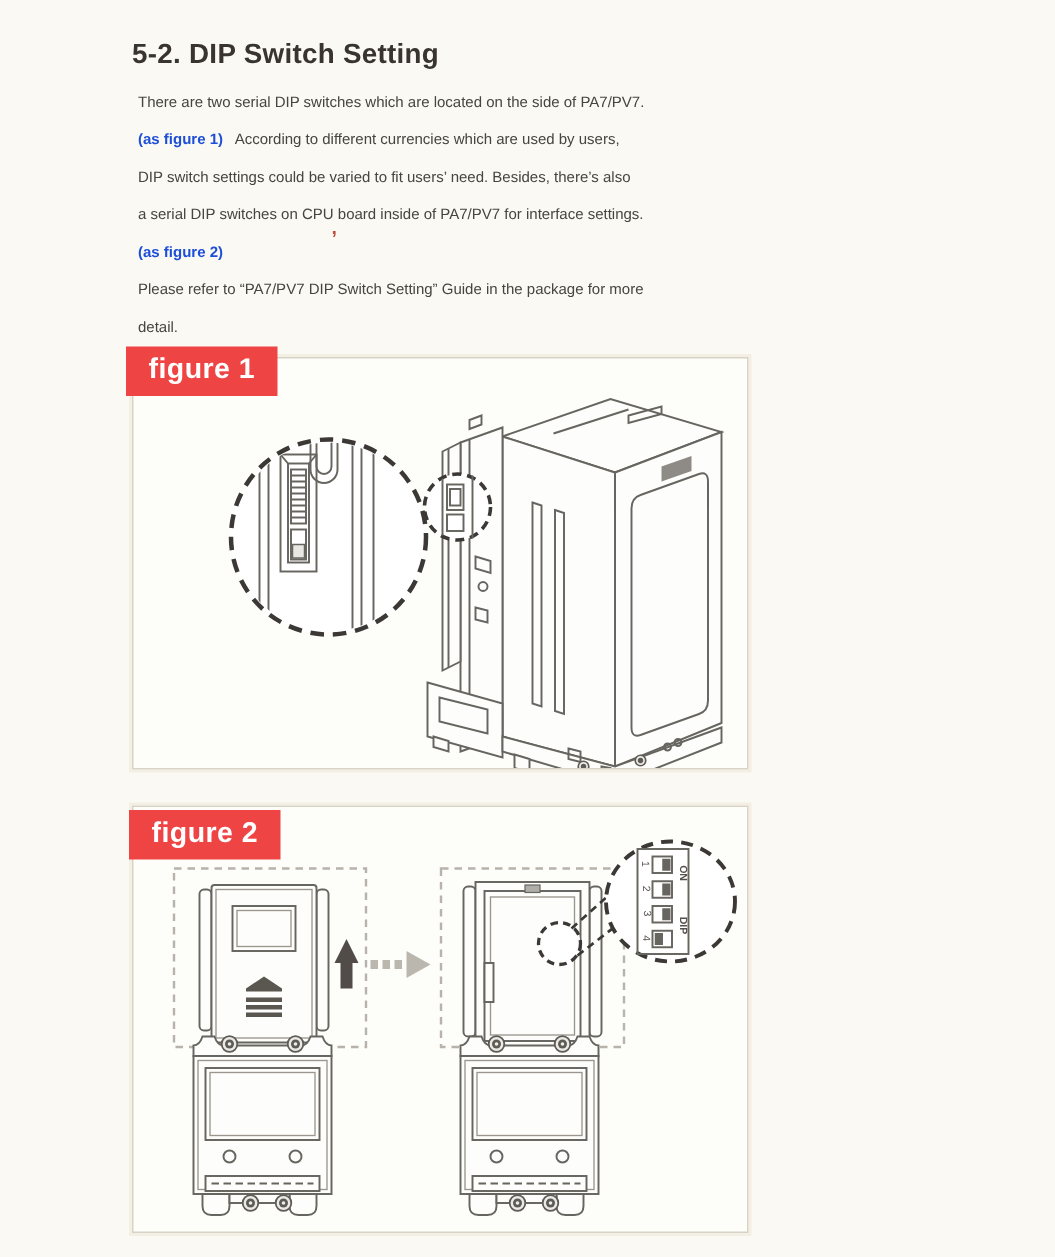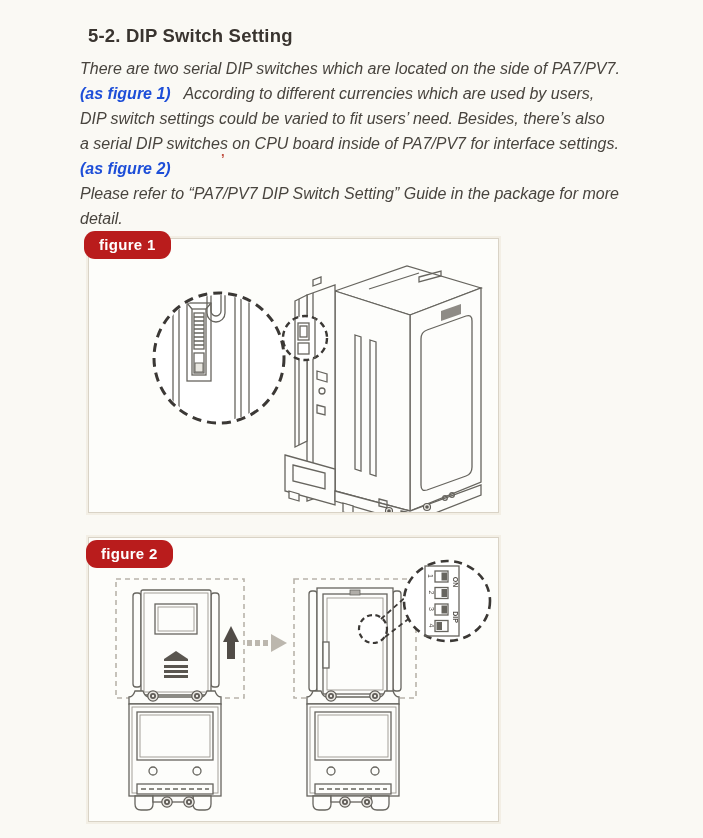--- a/index.html
+++ b/index.html
@@ -11,45 +11,43 @@
     position:relative;
     overflow:hidden;
   }
   .page{position:absolute;inset:0;}
   .title{
     position:absolute;left:88px;top:25px;
     font-size:18.5px;font-weight:bold;color:#39342f;
     letter-spacing:0.2px;
   }
   .para{
-    position:absolute;left:80px;top:56px;width:560px;
-    font-size:16px;line-height:25px;color:#48443e;
+    position:absolute;left:92px;top:56px;width:560px;
+    font-size:10px;line-height:25px;color:#48443e;
     white-space:pre-wrap;
-    font-style:italic;
   }
   .para b{color:#1d4ed8;}
   .red-mark{
     position:absolute;left:221px;top:144px;
     color:#c05040;font-size:13px;font-weight:bold;
   }
   .figbox{
     position:absolute;left:88px;
     background:#fdfdfa;
     border:1.5px solid #d9d3c6;
     box-shadow:0 0 0 2px #f3efe5;
   }
   .figbox.f1{top:238px;width:409px;height:273px;}
   .figbox.f2{top:537px;width:409px;height:283px;}
   .badge{
     position:absolute;
-    background:#b91c1c;color:#ffffff;
-    font-size:15px;font-weight:bold;
+    background:#ef4444;color:#ffffff;
+    font-size:19px;font-weight:bold;
     padding:5px 15px 6px 15px;
     letter-spacing:0.3px;
-    border-radius:11px;
   }
   .badge.b1{left:84px;top:231px;}
   .badge.b2{left:86px;top:540px;}
   svg{display:block;}
   .ln{stroke:#67655f;stroke-width:1.3;fill:none;}
   .face{stroke:#67655f;stroke-width:1.3;fill:#fdfdfb;}
   .thin{stroke:#9a968e;stroke-width:0.9;fill:none;}
   .dashdark{stroke:#3b3835;fill:#ffffff;}
   .dip-num{font-family:"Liberation Sans",sans-serif;font-size:7px;fill:#55514c;}
   .dip-lab{font-family:"Liberation Sans",sans-serif;font-size:7px;font-weight:bold;fill:#55514c;}

